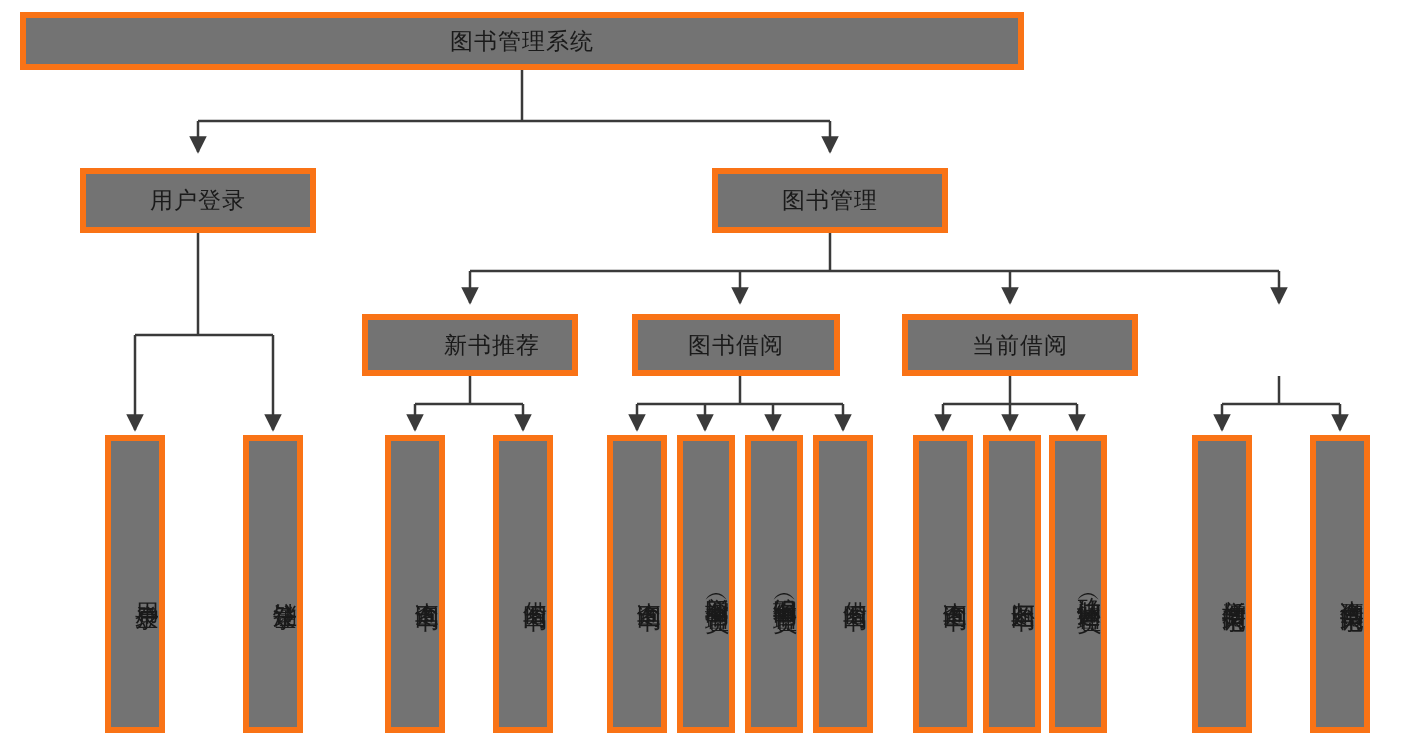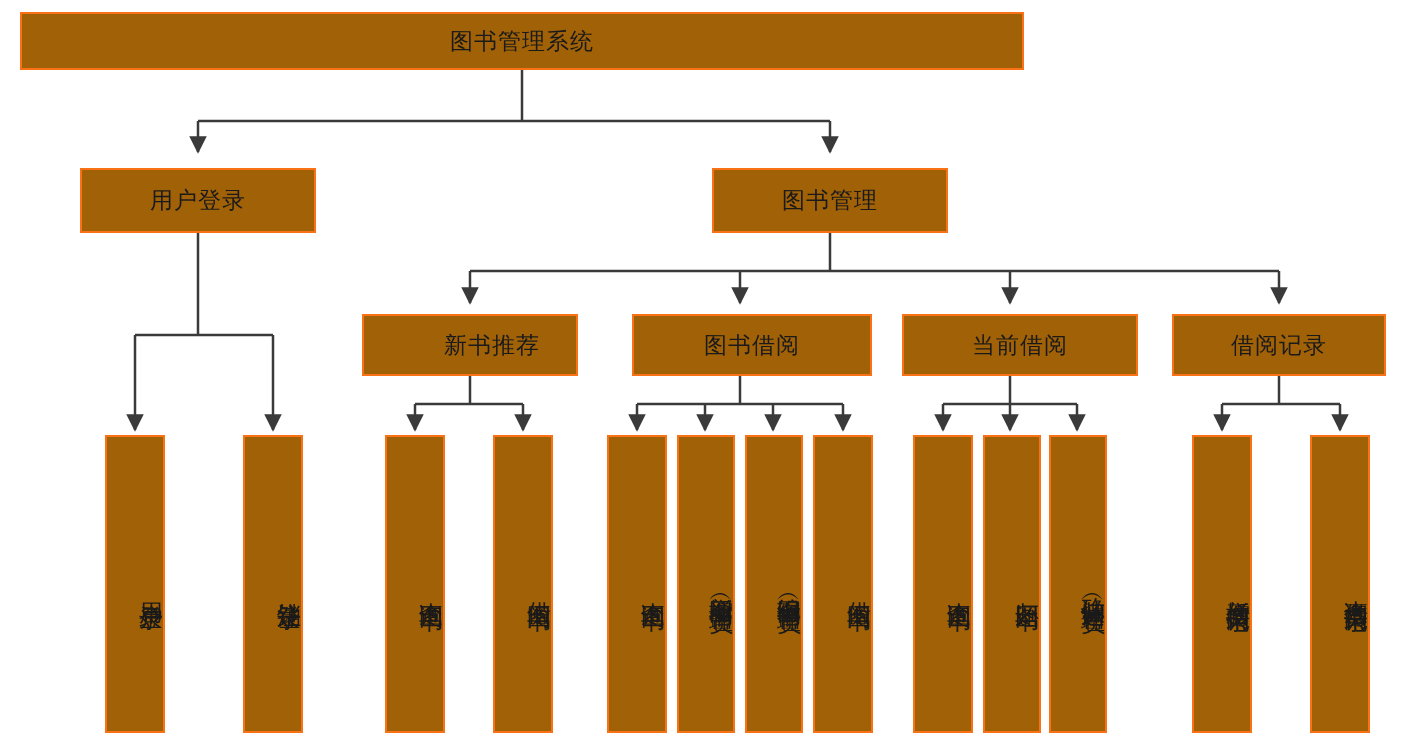--- a/index.html
+++ b/index.html
@@ -14,22 +14,22 @@
   #diagram-root {
     position: relative;
     width: 1405px;
     height: 747px;
     background: #ffffff;
     overflow: hidden;
   }
   .node {
     position: absolute;
     box-sizing: border-box;
-    background: #a16207;
-    border: 2px solid #f97316;
+    background: #737373;
+    border: 6px solid #f97316;
     display: flex;
     align-items: center;
     justify-content: center;
     color: #1a1a1a;
   }
   .node.horizontal {
     font-size: 23px;
     letter-spacing: 1px;
   }
   .node.vertical {
@@ -128,28 +128,25 @@
   <div class="node horizontal" style="left:80px; top:168px; width:236px; height:65px;">
     <span class="label">用户登录</span>
   </div>
   <div class="node horizontal" style="left:712px; top:168px; width:236px; height:65px;">
     <span class="label">图书管理</span>
   </div>
 
   <div class="node horizontal" style="left:362px; top:314px; width:216px; height:62px;padding-left:44px;">
     <span class="label">新书推荐</span>
   </div>
-  <div class="node horizontal" style="left:632px; top:314px; width:240px; height:62px;">
+  <div class="node horizontal" style="left:632px; top:314px; width:208px; height:62px;">
     <span class="label">图书借阅</span>
   </div>
   <div class="node horizontal" style="left:902px; top:314px; width:236px; height:62px;">
     <span class="label">当前借阅</span>
-  </div>
-  <div class="node horizontal" style="left:1172px; top:314px; width:214px; height:62px;">
-    <span class="label">借阅记录</span>
   </div>
 
   <div class="node vertical" style="left:105px; top:435px; width:60px; height:298px;">
     <span class="label">用户登录</span>
   </div>
   <div class="node vertical" style="left:243px; top:435px; width:60px; height:298px;">
     <span class="label">注销登录</span>
   </div>
 
   <div class="node vertical" style="left:385px; top:435px; width:60px; height:298px;">

